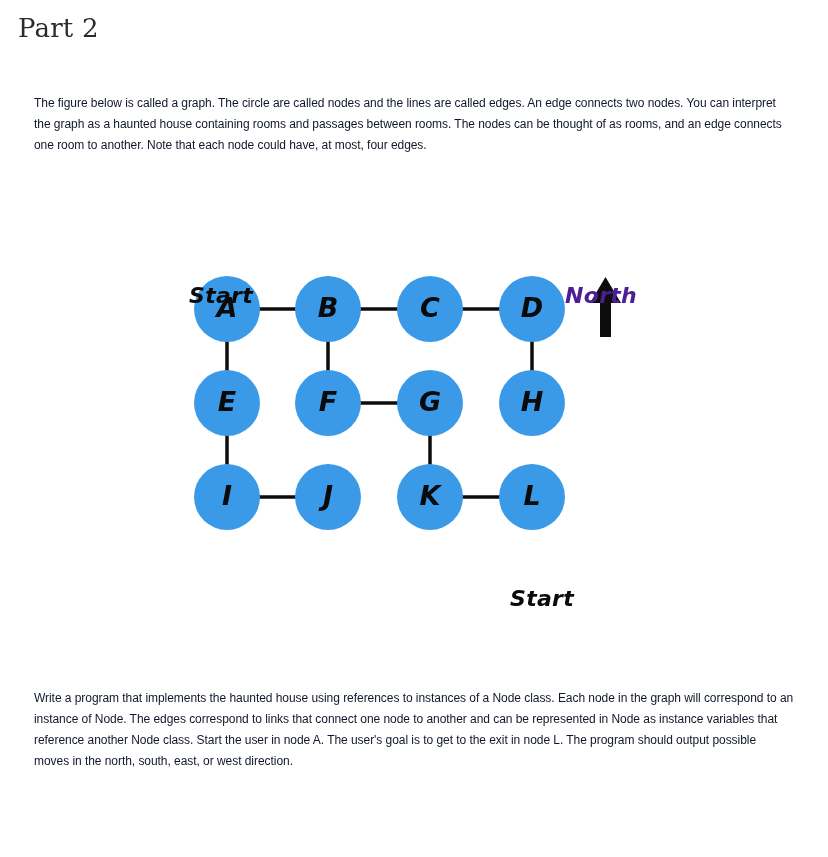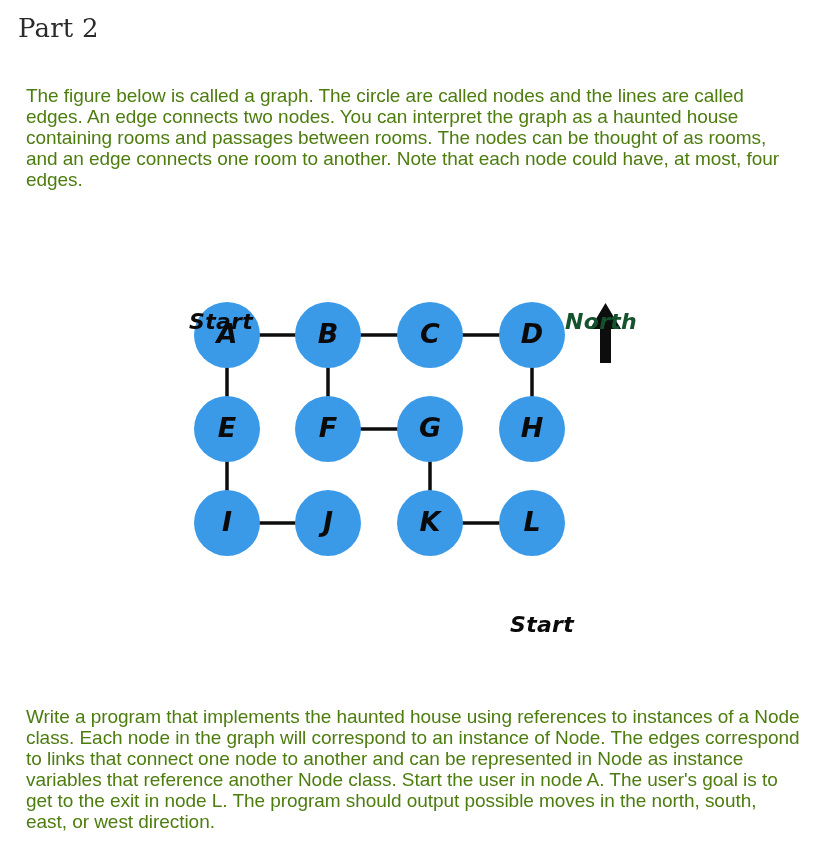--- a/index.html
+++ b/index.html
@@ -42,25 +42,25 @@
     font-family: "Liberation Serif", "DejaVu Serif", serif;
     font-size: 25px;
     font-weight: 700;
     color: #2b2b2b;
     letter-spacing: -0.1px;
     line-height: 1.15;
   }
 
   
   .body-text {
-    margin: 8px;
+    margin: 16px;
     font-family: "Liberation Sans", sans-serif;
-    font-size: 19px;
+    font-size: 12px;
     line-height: 21px;
-    color: #4d7c0f;
+    color: #0f172a;
     letter-spacing: -0.05px;
   }
   .intro-text { padding-top: 33px; max-width: 795px; }
   .outro-text { max-width: 795px; }
 
   
   .figure {
     position: relative;
     width: 828px;
     height: 400px;
@@ -176,21 +176,21 @@
         </div>
         <div class="node" style="left: 397px; top: 238px; background: rgb(59, 154, 232);">
           <span class="node-label" style="color: rgb(10, 10, 10);">K</span>
         </div>
         <div class="node" style="left: 499px; top: 238px; background: rgb(59, 154, 232);">
           <span class="node-label" style="color: rgb(10, 10, 10);">L</span>
         </div>
       </div>
     <div id="annotation-layer">
         <div class="map-label" style="left: 189px; top: 11px; color: rgb(10, 10, 10);">Start</div>
-        <div class="map-label" style="left: 565px; top: 11px; color: #14532d;">North</div>
+        <div class="map-label" style="left: 565px; top: 11px; color: #4c1d95;">North</div>
         <div class="map-label" style="left: 510px; top: 314px; color: rgb(10, 10, 10);">Start</div>
       </div>
   </figure>
 
   <div class="spacer-bottom"></div>
 
   <p class="body-text outro-text">Write a program that implements the haunted house using references to instances of a Node class. Each node in the graph will correspond to an instance of Node. The edges correspond to links that connect one node to another and can be represented in Node as instance variables that reference another Node class. Start the user in node A. The user's goal is to get to the exit in node L. The program should output possible moves in the north, south, east, or west direction.</p>
 
 </div>
 

